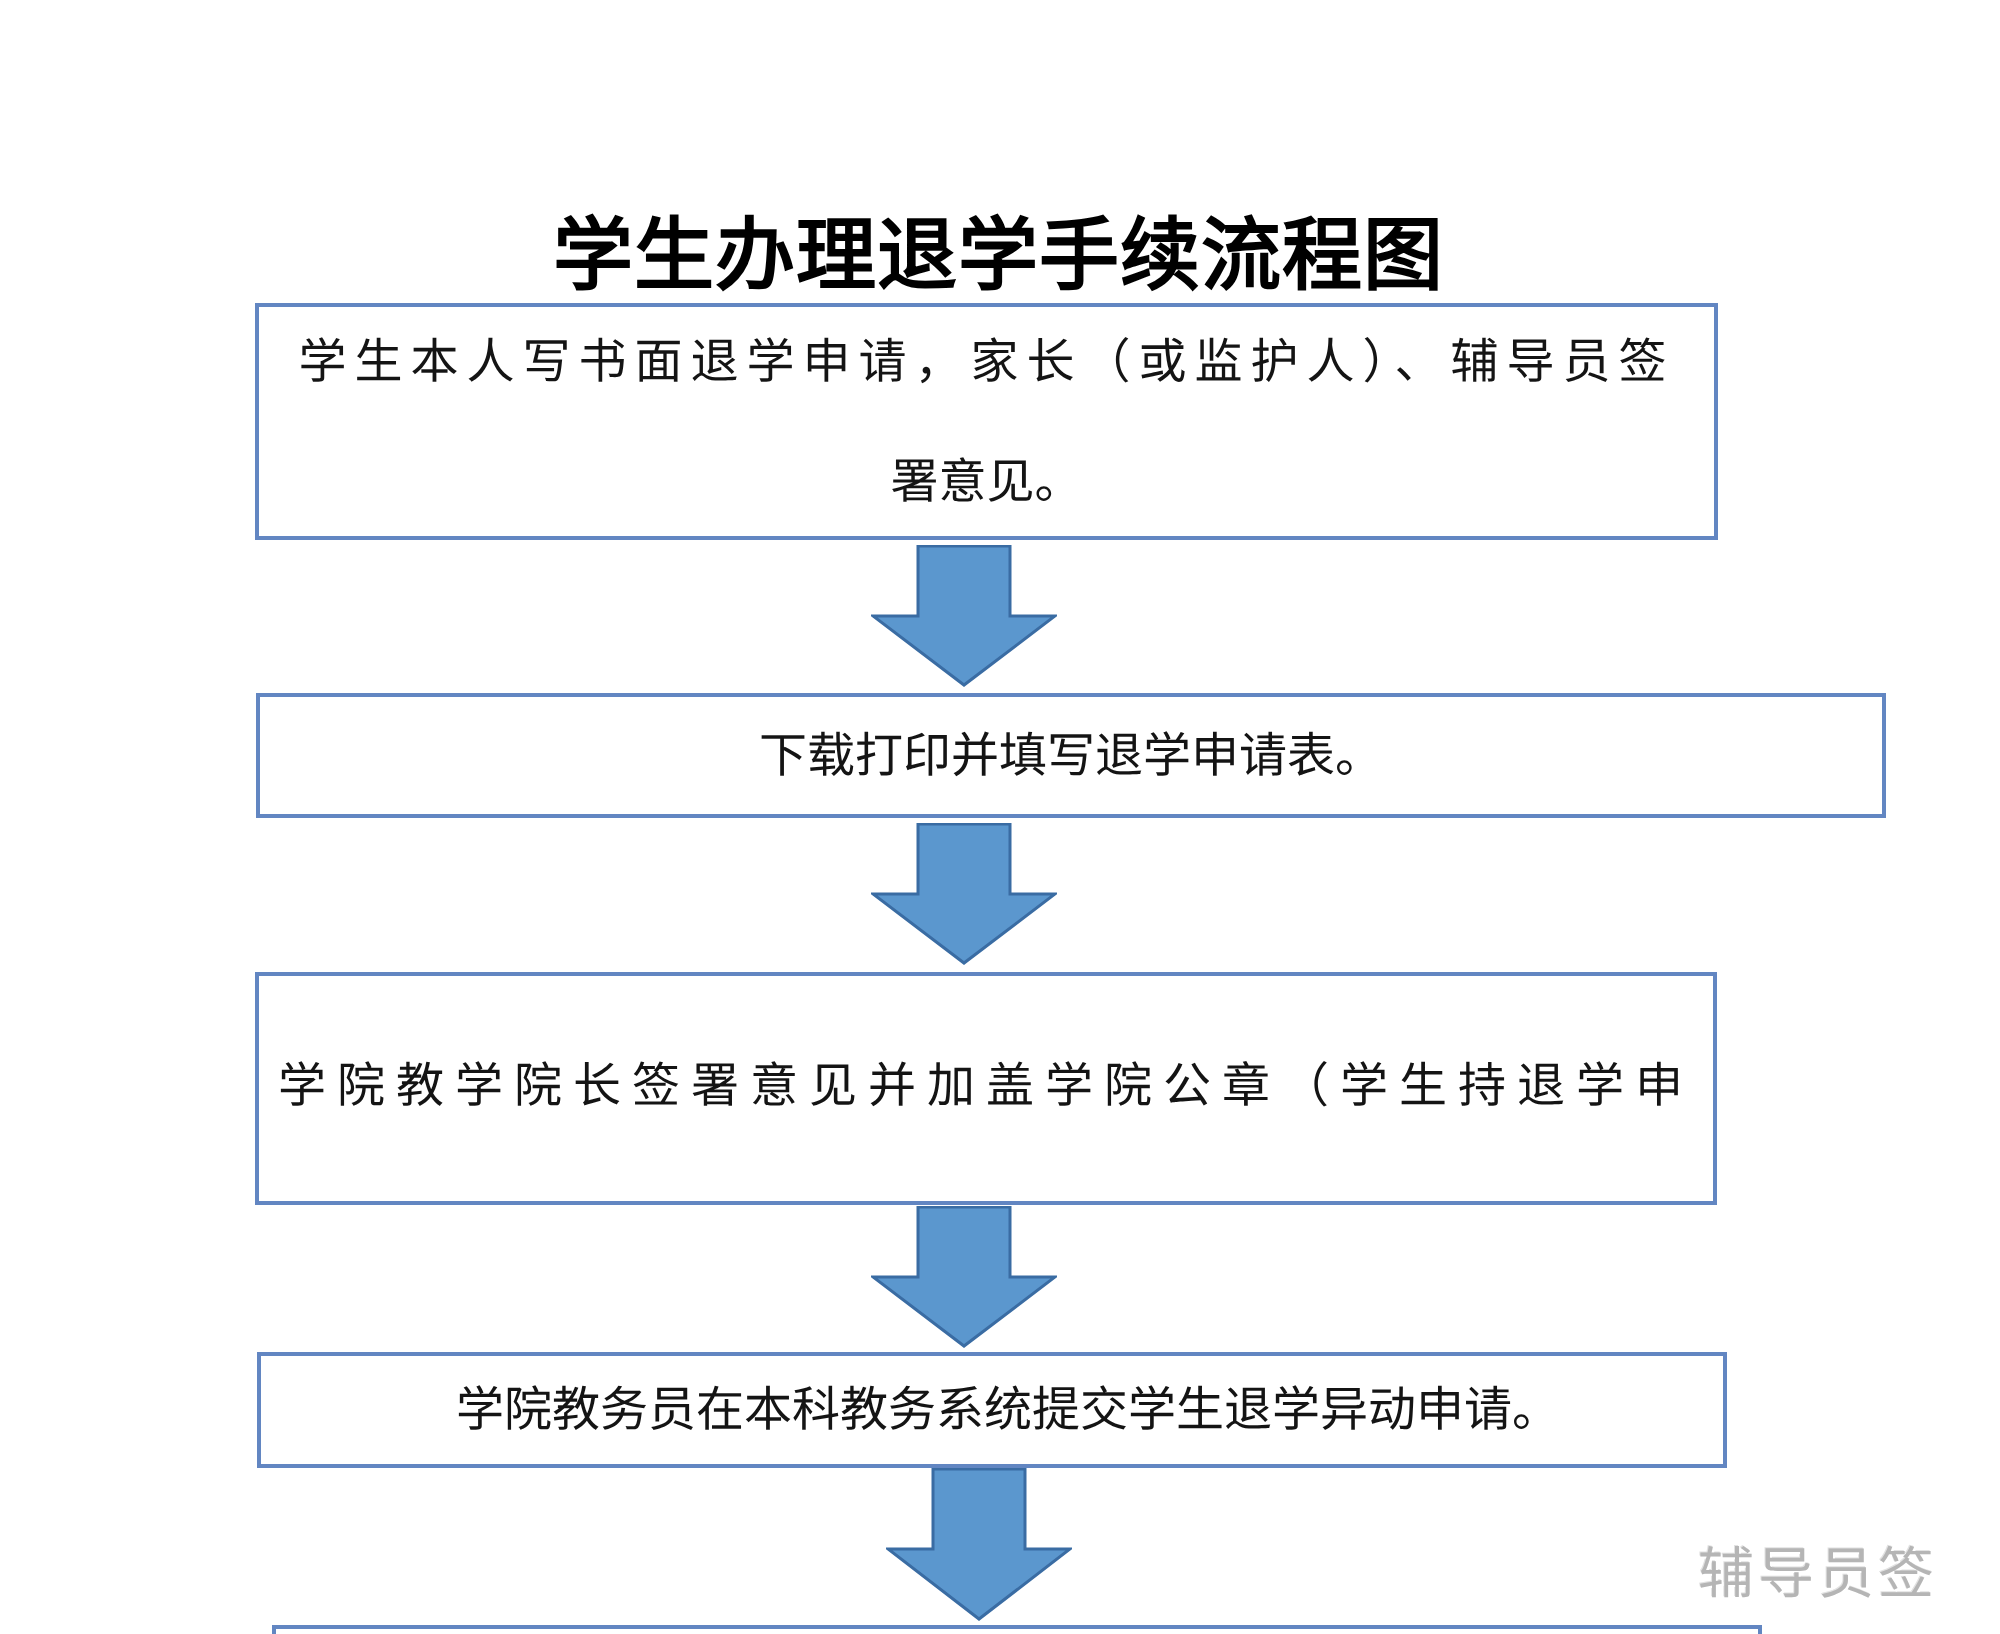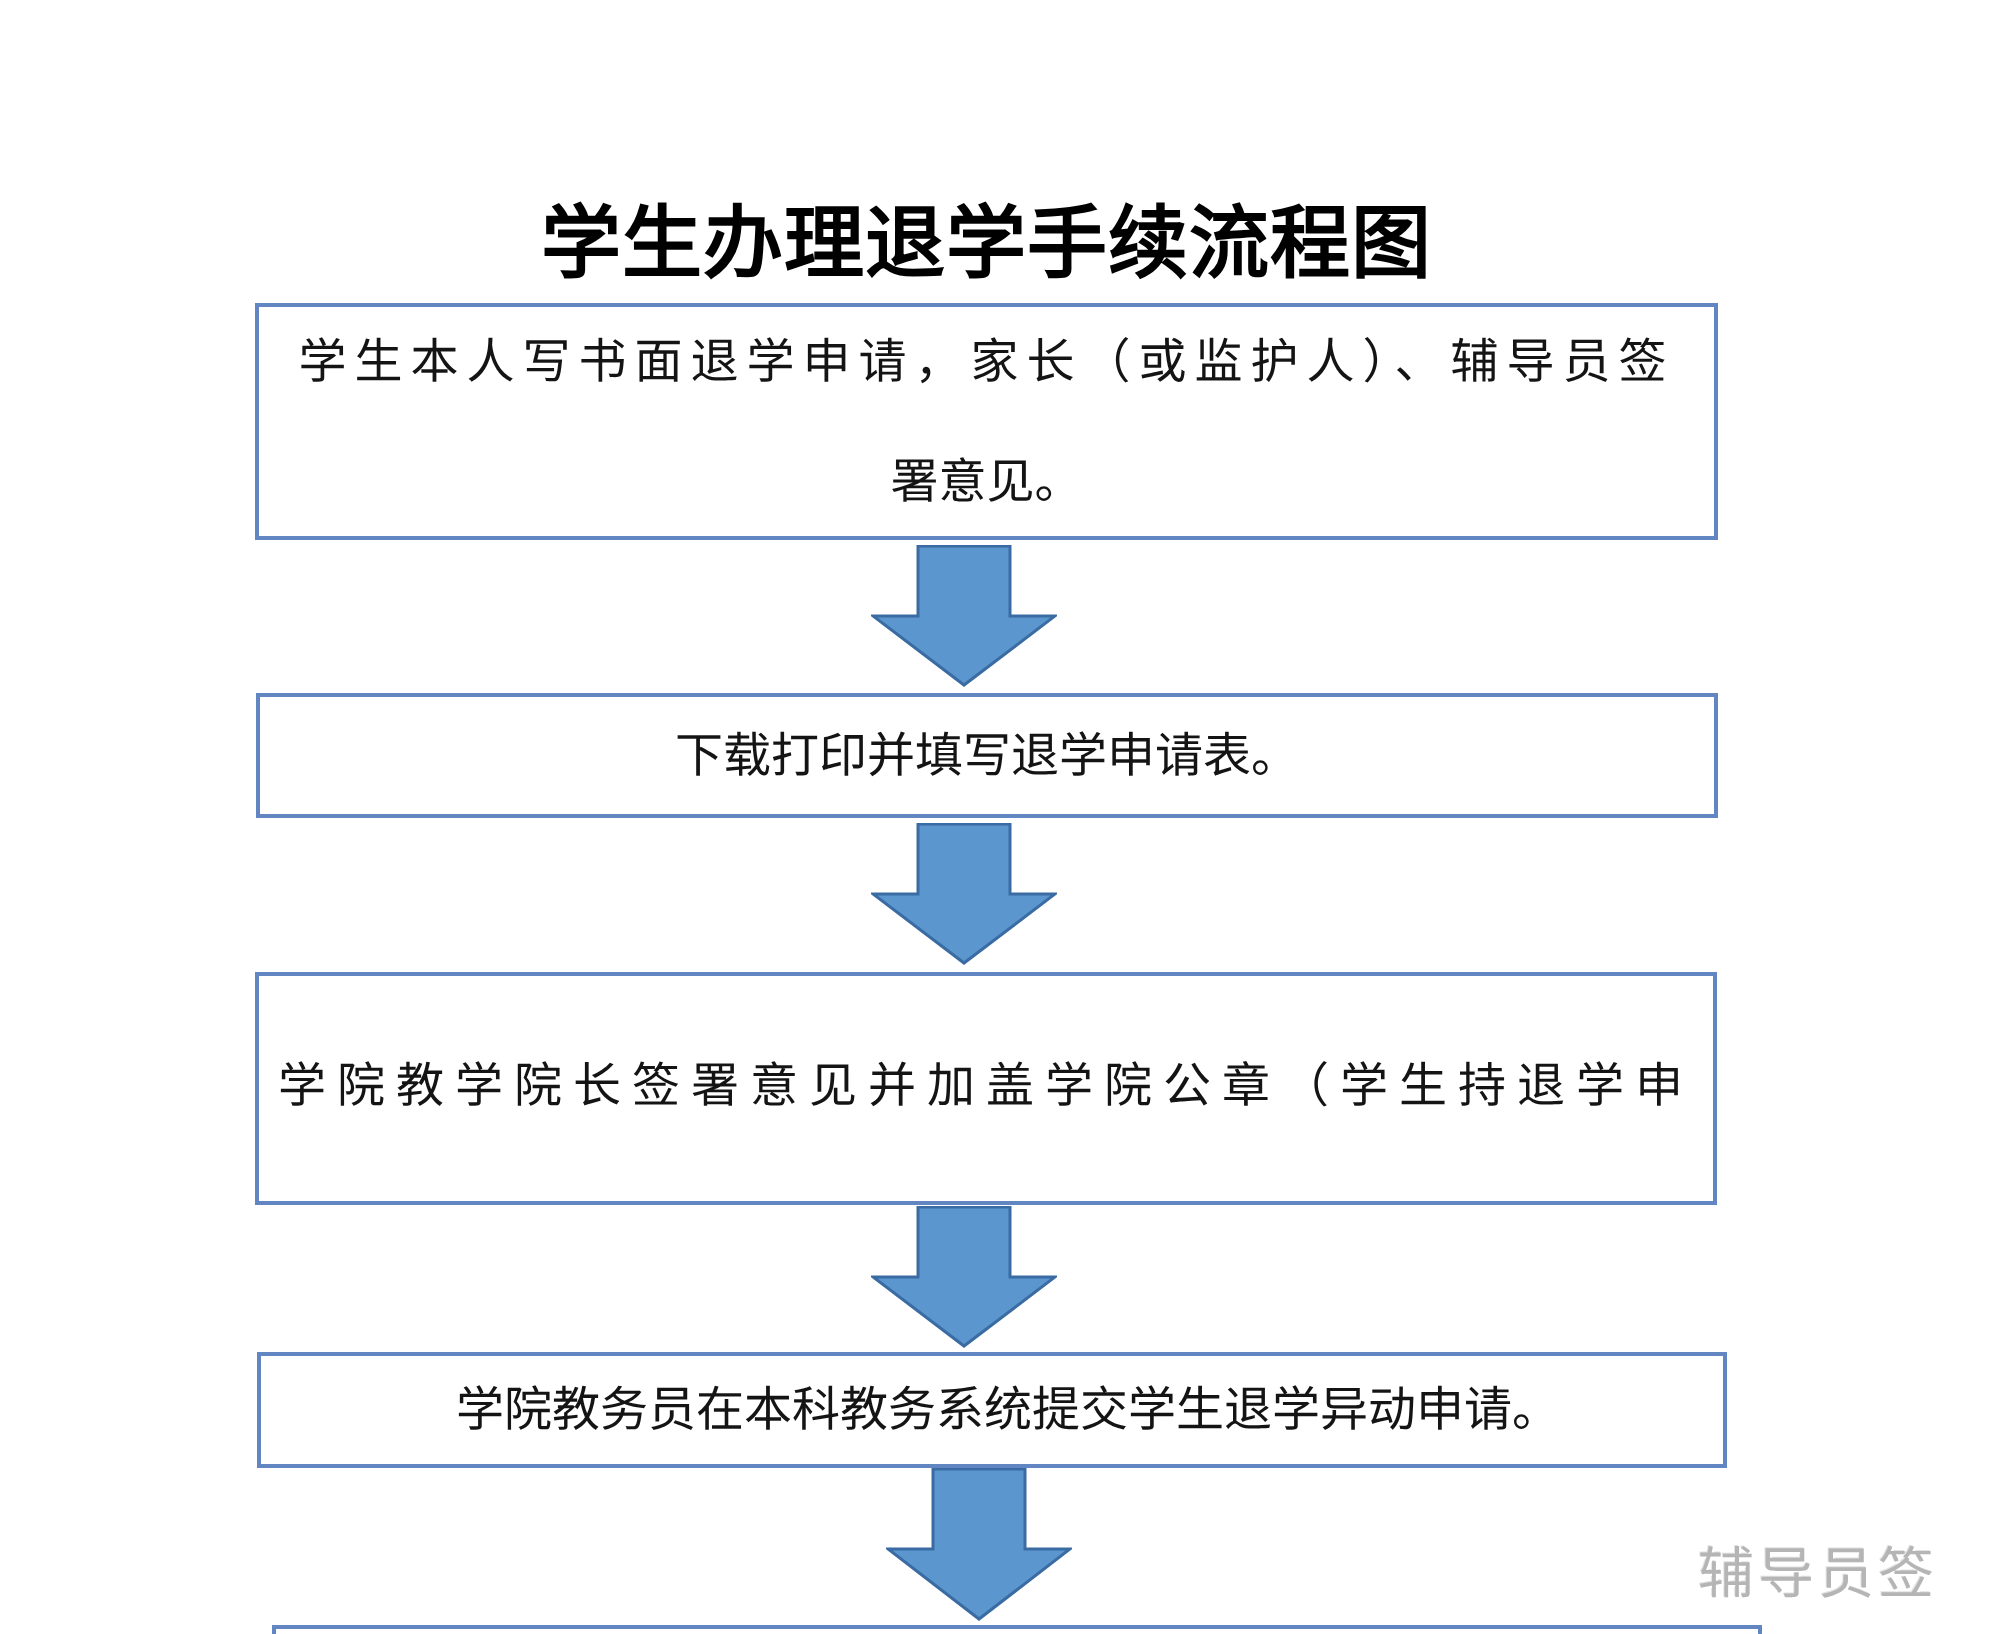--- a/index.html
+++ b/index.html
@@ -14,21 +14,21 @@
     position:relative;
     width:2000px;height:1634px;
     background:#ffffff;
     overflow:hidden;
     font-family:"Liberation Serif","DejaVu Serif",serif;
     color:var(--text);
   }
   .title{
     position:absolute;
     left:255px;top:178px;width:1463px;
-    margin:0;
+    margin:12px;
     text-align:center;
     font-size:80px;
     font-weight:bold;
     letter-spacing:1px;
     color:#000000;
     font-family:"Liberation Serif","DejaVu Serif",serif;
   }
   .flow-box{
     position:absolute;
     box-sizing:border-box;
@@ -37,21 +37,21 @@
     display:flex;
     flex-direction:column;
     justify-content:center;
     align-items:center;
     text-align:center;
     font-size:48px;
     line-height:58px;
     color:var(--text);
   }
   .box1{left:255px;top:303px;width:1463px;height:237px;row-gap:62px;}
-  .box2{left:256px;top:693px;width:1462px;height:125px;}
+  .box2{left:256px;top:693px;width:1630px;height:125px;}
   .box3{left:255px;top:972px;width:1462px;height:233px;row-gap:55px;font-family:Liberation Mono, monospace;}
   .box4{left:257px;top:1352px;width:1470px;height:116px;padding-left:32px;}
   .box5{left:272px;top:1625px;width:1490px;height:60px;}
   .line{white-space:nowrap;text-align:center;}
   .line.stretch-a{letter-spacing:8px;}
   .line.stretch-b{letter-spacing:11px;}
   .arrow{position:absolute;display:block;}
   .arrow polygon{
     fill:var(--arrow-fill);
     stroke:var(--arrow-stroke);

